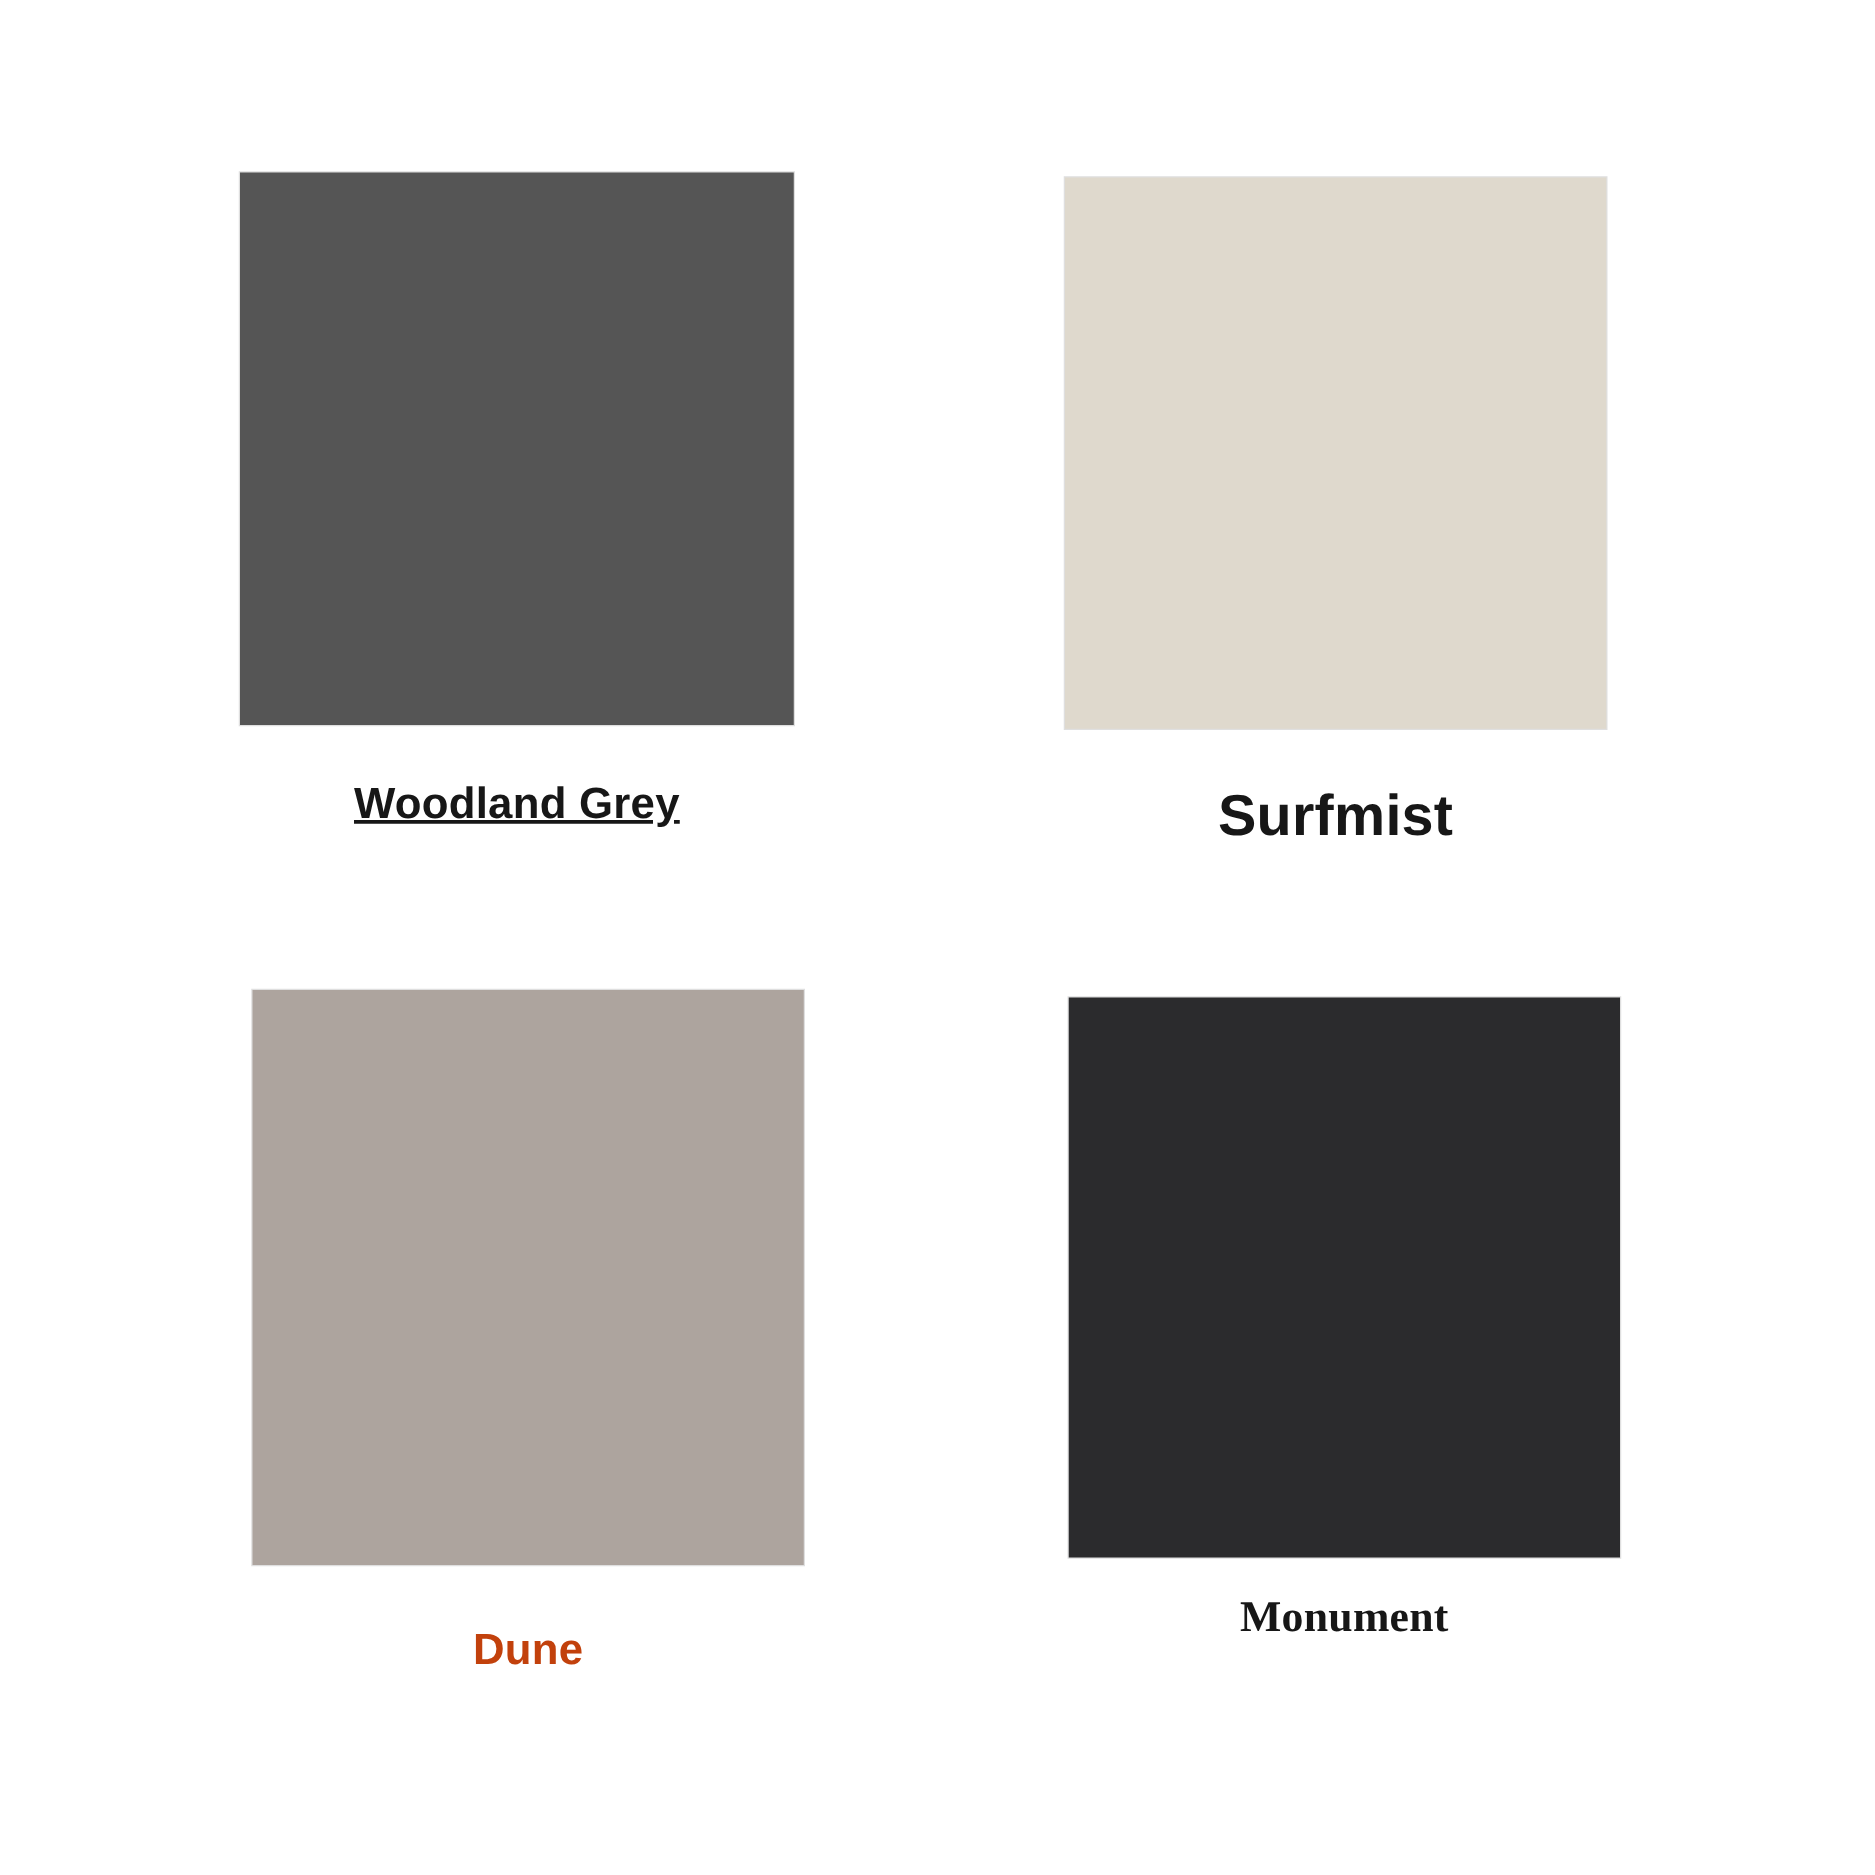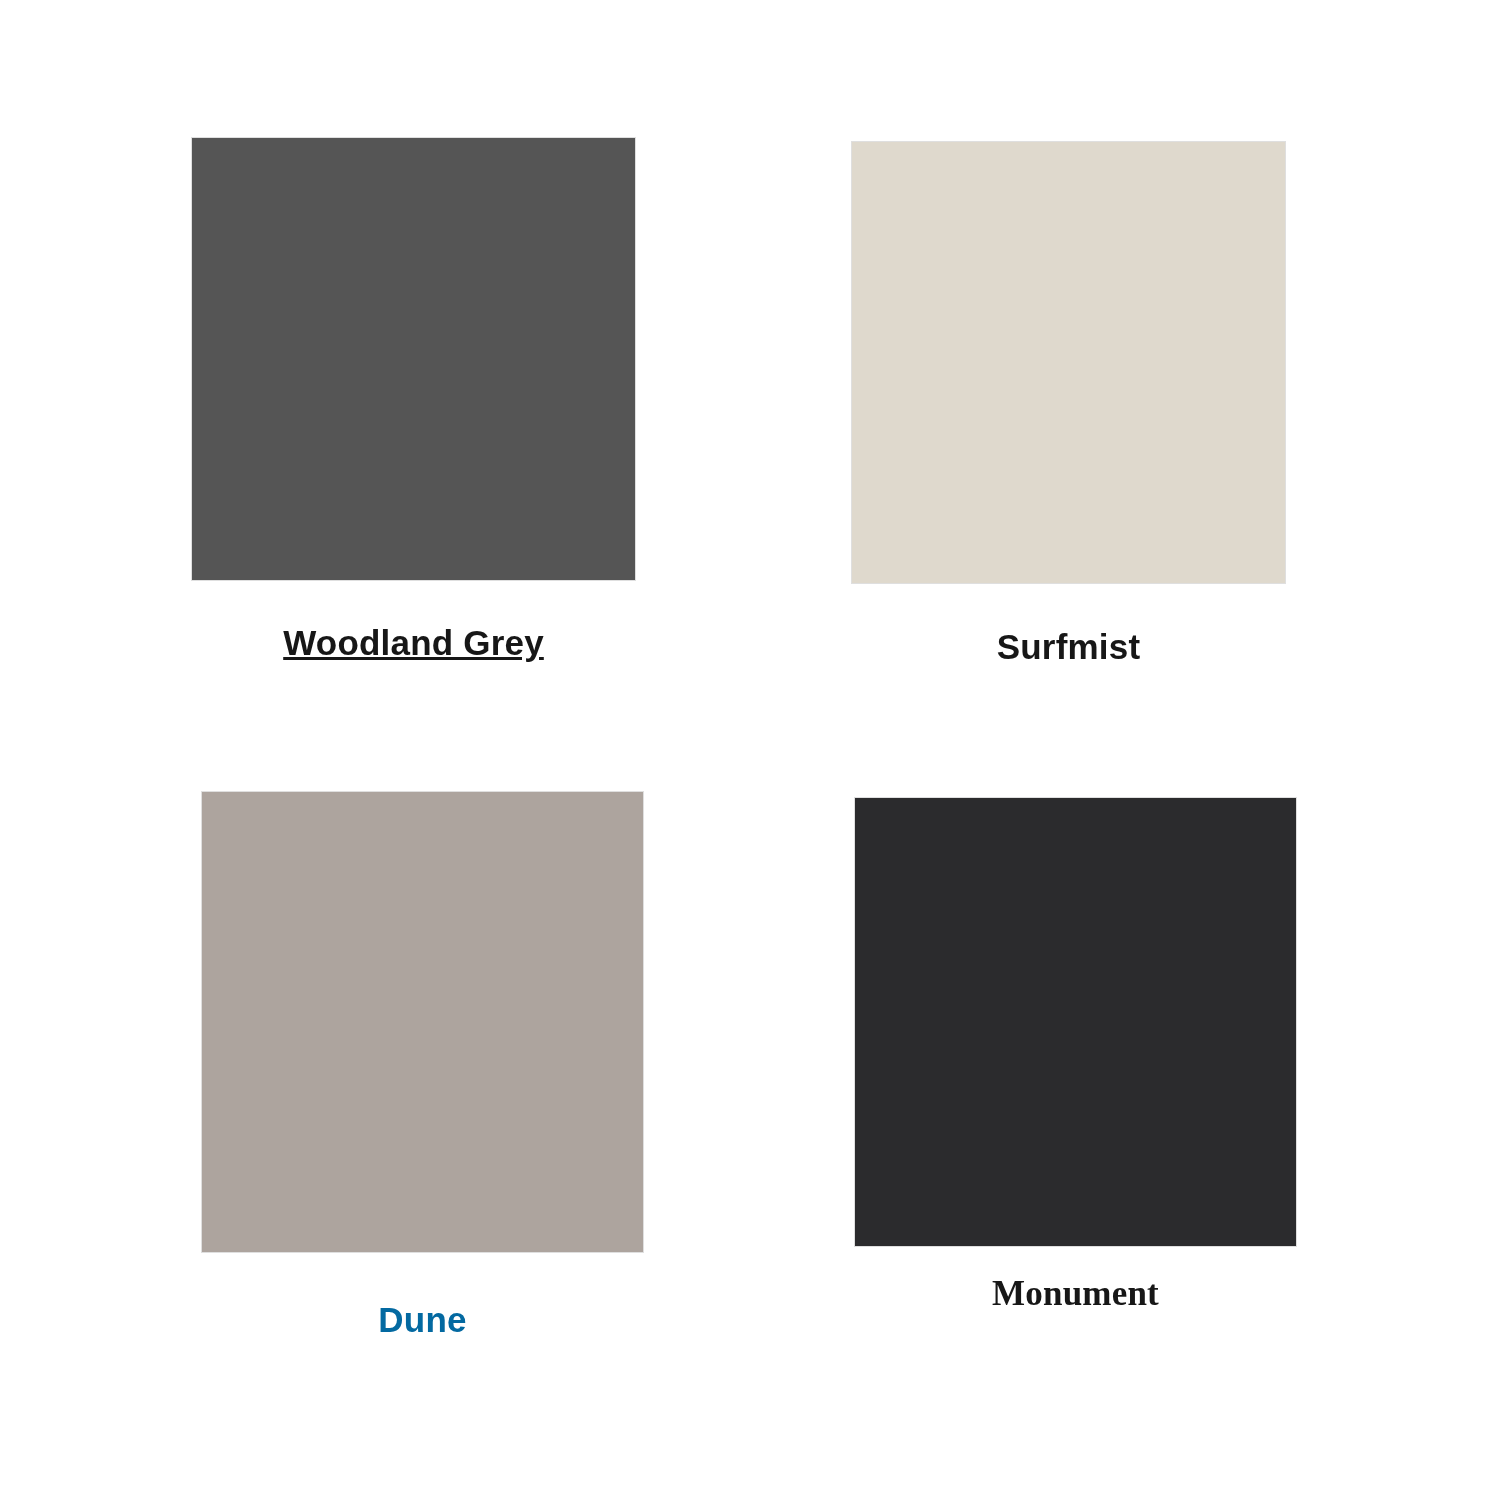--- a/index.html
+++ b/index.html
@@ -49,21 +49,21 @@
   }
 
   
 
   #cell-woodland-grey { left: 192px; top: 138px; width: 443px; }
   #cell-woodland-grey .swatch-chip { width: 443px; height: 442px; }
   #cell-woodland-grey .swatch-label { top: 487px; font-size: 35px; text-decoration: underline; }
 
   #cell-surfmist { left: 852px; top: 142px; width: 433px; }
   #cell-surfmist .swatch-chip { width: 433px; height: 441px; }
-  #cell-surfmist .swatch-label { top: 487px; font-size: 35px; }
+  #cell-surfmist .swatch-label { top: 487px; font-size: 46px; }
 
   #cell-dune { left: 202px; top: 792px; width: 441px; }
   #cell-dune .swatch-chip { width: 441px; height: 460px; }
   #cell-dune .swatch-label { top: 510px; font-size: 35px; }
 
   #cell-monument { left: 855px; top: 798px; width: 441px; }
   #cell-monument .swatch-chip { width: 441px; height: 448px; }
   #cell-monument .swatch-label { top: 478px; font-size: 35px; }
 </style>
 </head>
@@ -76,21 +76,21 @@
     <div class="swatch-label" style="color: rgb(23, 23, 23);">Woodland Grey</div>
   </div>
 
   <div class="swatch-cell" id="cell-surfmist">
     <div class="swatch-chip" style="background-color: rgb(223, 217, 205);"></div>
     <div class="swatch-label" style="color: rgb(23, 23, 23);">Surfmist</div>
   </div>
 
   <div class="swatch-cell" id="cell-dune">
     <div class="swatch-chip" style="background-color: rgb(173, 164, 158);"></div>
-    <div class="swatch-label" style="color: #0369a1;">Dune</div>
+    <div class="swatch-label" style="color: #c2410c;">Dune</div>
   </div>
 
   <div class="swatch-cell" id="cell-monument">
     <div class="swatch-chip" style="background-color: rgb(43, 43, 45);"></div>
     <div class="swatch-label" style="color: rgb(23, 23, 23); font-family: Liberation Serif, serif;">Monument</div>
   </div>
 
 </div>
 
 </body></html>

